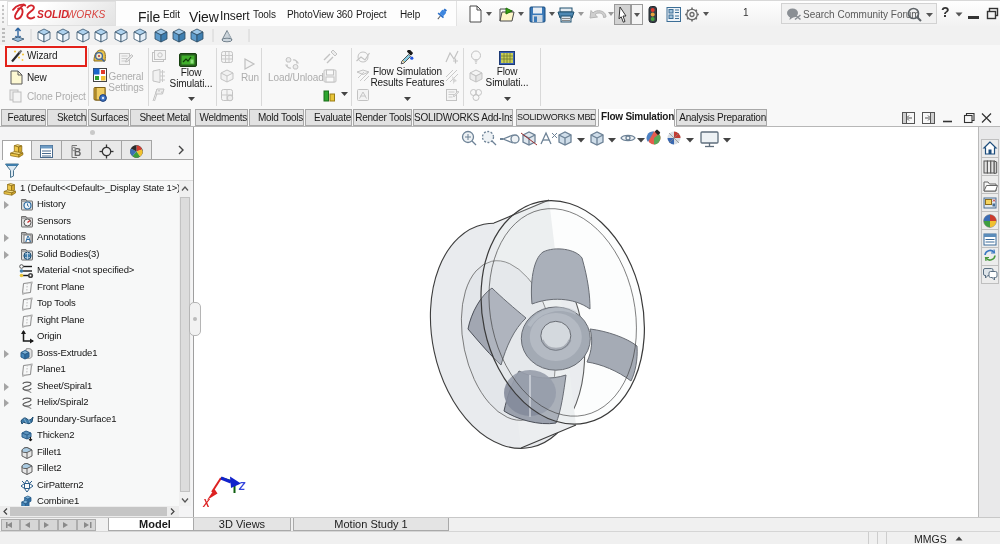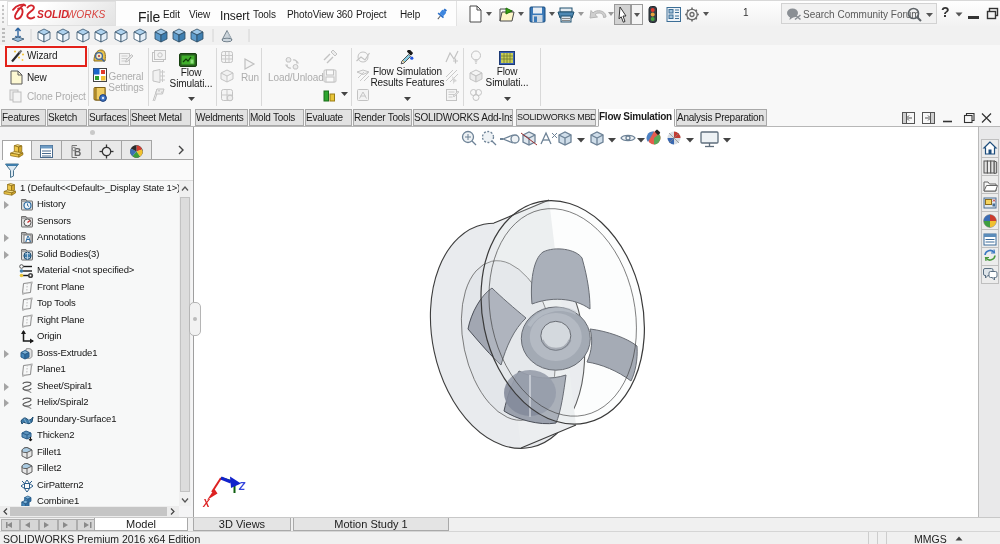--- a/index.html
+++ b/index.html
@@ -19,21 +19,21 @@
   <g fill="none" stroke="#d3242b" stroke-width="1.9" stroke-linecap="round">
    <path d="M13.8 2.5 C10.5 5.5 6.5 9.5 5.2 13.2 C4.3 16 6 17.8 8.8 16.4 C11.8 14.8 13.2 10.8 12.4 8 C11.8 6 9.8 5.6 8.2 6.8"></path>
    <path d="M3 7.8 C7 2.6 12.5 1.8 15.2 3.4"></path>
    <path d="M17.5 5.5 C19.5 3 22.5 2.8 23.6 4.5 C24.7 6.3 22.5 8.2 21 9.3 L19.2 10.7 C17.2 12.3 16.6 14.2 18.2 15.4 C20 16.8 22.6 16.4 24.2 15.2"></path>
   </g>
   <text x="27" y="15.5" font-family="Liberation Sans" font-weight="bold" font-style="italic" font-size="10.2" fill="#d3242b" letter-spacing="0.1">SOLID</text>
       <text x="56.5" y="15.5" font-family="Liberation Sans" font-style="italic" font-size="10.2" fill="#d8433f" letter-spacing="0.1">WORKS</text>
  </svg>
  <span class="a t" style="left:138px;top:8px;font-size:14px">File</span>
  <span class="a t" style="left:163px;top:8px;font-size:10px">Edit</span>
- <span class="a t" style="left:189px;top:8px;font-size:10px">View</span>
+ <span class="a t" style="left:189px;top:8px;font-size:14px">View</span>
  <span class="a t" style="left:220px;top:8px;font-size:12px">Insert</span>
  <span class="a t" style="left:253px;top:8px;font-size:10px">Tools</span>
  <span class="a t" style="left:287px;top:8px;font-size:10px">PhotoView 360</span>
  <span class="a t" style="left:356px;top:8px;font-size:10px">Project</span>
  <span class="a t" style="left:400px;top:8px;font-size:10px">Help</span>
  <svg class="a" style="left:434px;top:5px" width="16" height="16" viewBox="0 0 16 16">
       <g transform="rotate(40 8 8)">
         <rect x="6.5" y="2" width="3" height="2" fill="#2a6fc9"></rect>
         <rect x="5.5" y="4" width="5" height="5" rx="1" fill="#3c86e0"></rect>
         <rect x="4.5" y="9" width="7" height="1.6" fill="#2a6fc9"></rect>
@@ -375,21 +375,21 @@
         <path d="M41 9.5 h9" stroke-width="1.6" stroke="#333"></path>
         <g stroke="#333" stroke-width="1.1">
           <rect x="62.5" y="3.5" width="7.5" height="7"></rect>
           <path d="M64.5 3.5 v-2 h7.5 v7 h-2"></path>
         </g>
         <path d="M80 1.5 l9 9 M89 1.5 l-9 9" stroke="#333" stroke-width="1.2"></path>
       </g>
     </svg>
 </div>
 <style>
-.tab,.tabact{top:0;height:17px;box-sizing:border-box;border:1px solid #a9a9a9;background:#e2e2e2;font-size:10px;letter-spacing:-0.25px;color:#1b1b1b;text-align:left;line-height:15px;white-space:nowrap;overflow:hidden}
+.tab,.tabact{top:0;height:17px;box-sizing:border-box;border:1px solid #a9a9a9;background:#e2e2e2;font-size:10px;letter-spacing:-0.25px;color:#1b1b1b;text-align:right;line-height:15px;white-space:nowrap;overflow:hidden}
 .tabact{background:#fff;border-top:none;border-bottom:1px solid #fff;height:18px;font-weight:bold}
 </style>
 <svg width="0" height="0" style="position:absolute">
     <defs>
  <g id="fold">
         <path d="M1.5 3.5 L1.5 1.5 L6 1.5 L7 3" fill="#e8e8e8" stroke="#6e6e6e"></path>
         <rect x="1.5" y="3" width="11" height="9" rx="0.5" fill="#dcdcdc" stroke="#6e6e6e"></rect>
       </g>
  <g id="plane">
         <path d="M3.5 2.5 L11.5 1.5 L10.5 11.5 L2.5 12.5 Z" fill="none" stroke="#8a8a8a"></path>
@@ -811,26 +811,25 @@
         <rect x="76.5" y="0.5" width="18" height="11"></rect>
       </g>
   <g fill="#8a8a8a">
         <path d="M6 6 l5 -3 v6 Z M5 3 h1.5 v6 H5 Z"></path>
         <path d="M24 6 l5 -3 v6 Z"></path>
         <path d="M47 3 l5 3 l-5 3 Z" transform="translate(-4 0)"></path>
         <path d="M62 3 l5 3 l-5 3 Z"></path>
         <path d="M83 3 l5 3 l-5 3 Z M89 3 h1.5 v6 H89 Z"></path>
       </g>
  </svg>
- <div class="a btab" style="left:94px;width:94px;background:#fff;font-weight:normal">Model</div>
+ <div class="a btab" style="left:108px;width:94px;background:#fff;font-weight:bold">Model</div>
  <div class="a btab" style="left:193px;width:98px">3D Views</div>
  <div class="a btab" style="left:293px;width:156px">Motion Study 1</div>
 </div>
 <div class="a" style="left:0;top:531px;width:1000px;height:13px;background:#f0f0f0;border-top:1px solid #d5d5d5;box-sizing:border-box">
- <span class="a" style="left:3px;top:1px;font-size:10.5px;color:#222;white-space:nowrap">SOLIDWORKS Premium 2016 x64 Edition</span>
  <div class="vs" style="left:868px;top:0;height:12px;background:#cdcdcd"></div>
  <div class="vs" style="left:877px;top:0;height:12px;background:#cdcdcd"></div>
  <div class="vs" style="left:886px;top:0;height:12px;background:#cdcdcd"></div>
  <span class="a" style="left:914px;top:1px;font-size:10.5px;color:#222">MMGS</span>
  <svg class="a" style="left:955px;top:4px" width="8" height="5" viewBox="0 0 8 5">
       <path d="M0.5 4.5 l7 0 l-3.5 -4 z" fill="#444"></path>
     </svg>
 </div>
 <style>.btab{top:0;height:13px;box-sizing:border-box;border:1px solid #a9a9a9;border-top:none;background:#e4e4e4;font-size:11px;color:#1b1b1b;text-align:center;line-height:12px}</style>
 

